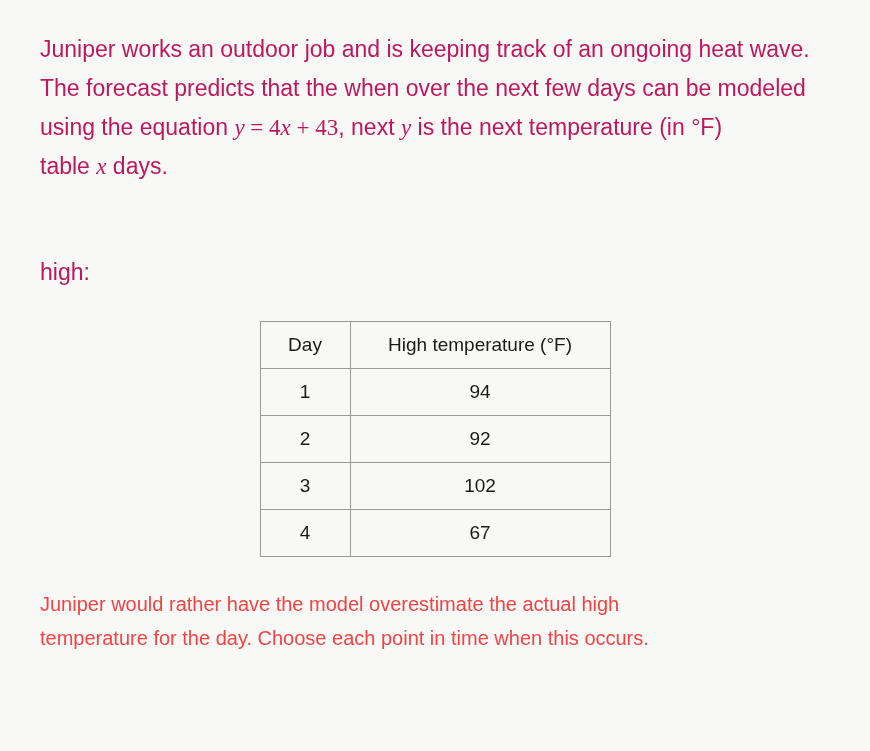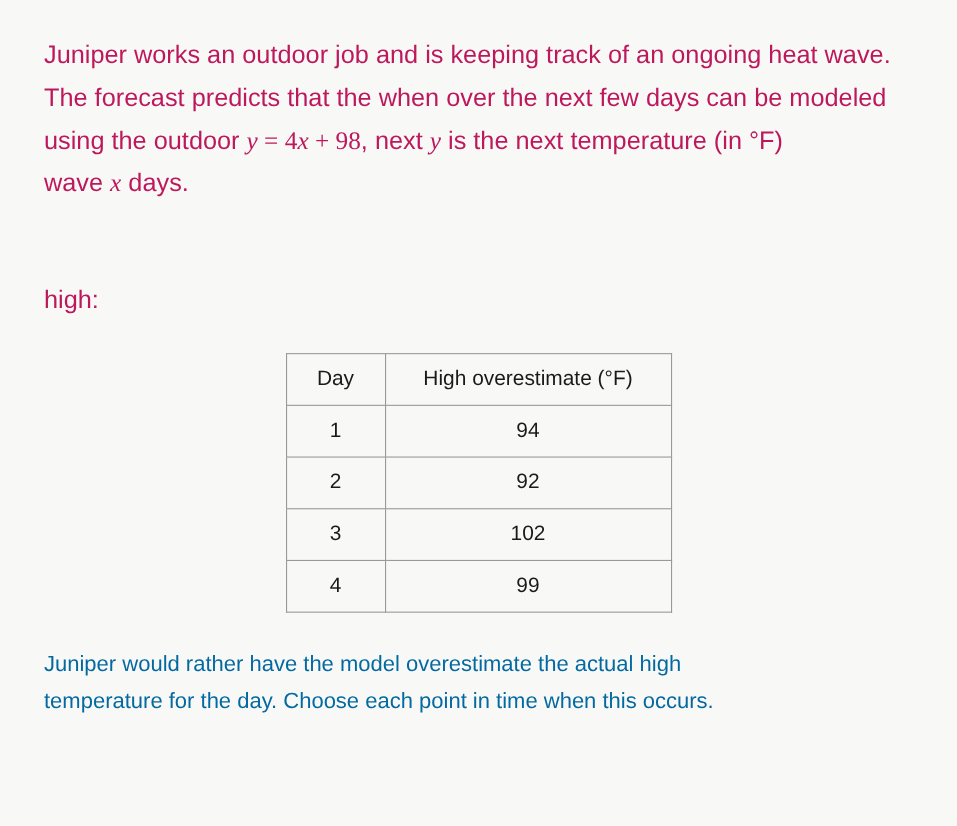--- a/index.html
+++ b/index.html
@@ -53,64 +53,64 @@
     }
     .day-col {
       width: 90px;
     }
     .temp-col {
       width: 260px;
     }
     .bottom-paragraph {
       font-size: 20px;
       line-height: 1.7;
-      color: #0369a1;
+      color: #ef4444;
       margin-top: 10px;
     }
   </style>
 </head>
 <body>
 
 <div class="content">
 
   <p class="paragraph">
     <span>Juniper works an outdoor job and is keeping track of an ongoing heat wave.</span><br>
     <span>The forecast predicts that the when over the next few days can be modeled</span><br>
-    <span>using the outdoor </span><span class="math">y</span><span class="math-op"> = </span><span class="math-op">4</span><span class="math">x</span><span class="math-op"> + 98</span><span>, next </span><span class="math">y</span><span> is the next temperature (in °F)</span><br>
-    <span>wave </span><span class="math">x</span><span> days.</span>
+    <span>using the equation </span><span class="math">y</span><span class="math-op"> = </span><span class="math-op">4</span><span class="math">x</span><span class="math-op"> + 43</span><span>, next </span><span class="math">y</span><span> is the next temperature (in °F)</span><br>
+    <span>table </span><span class="math">x</span><span> days.</span>
   </p>
 
   <p class="paragraph">
     <br>
     <span>high:</span>
   </p>
 
   <table>
     <thead>
       <tr>
         <th class="day-col">Day</th>
-        <th class="temp-col">High overestimate (°F)</th>
+        <th class="temp-col">High temperature (°F)</th>
       </tr>
     </thead>
     <tbody>
       <tr>
         <td>1</td>
         <td>94</td>
       </tr>
       <tr>
         <td>2</td>
         <td>92</td>
       </tr>
       <tr>
         <td>3</td>
         <td>102</td>
       </tr>
       <tr>
         <td>4</td>
-        <td>99</td>
+        <td>67</td>
       </tr>
     </tbody>
   </table>
 
   <p class="bottom-paragraph">
     <span>Juniper would rather have the model overestimate the actual high</span><br>
     <span>temperature for the day. Choose each point in time when this occurs.</span>
   </p>
 
 </div>

